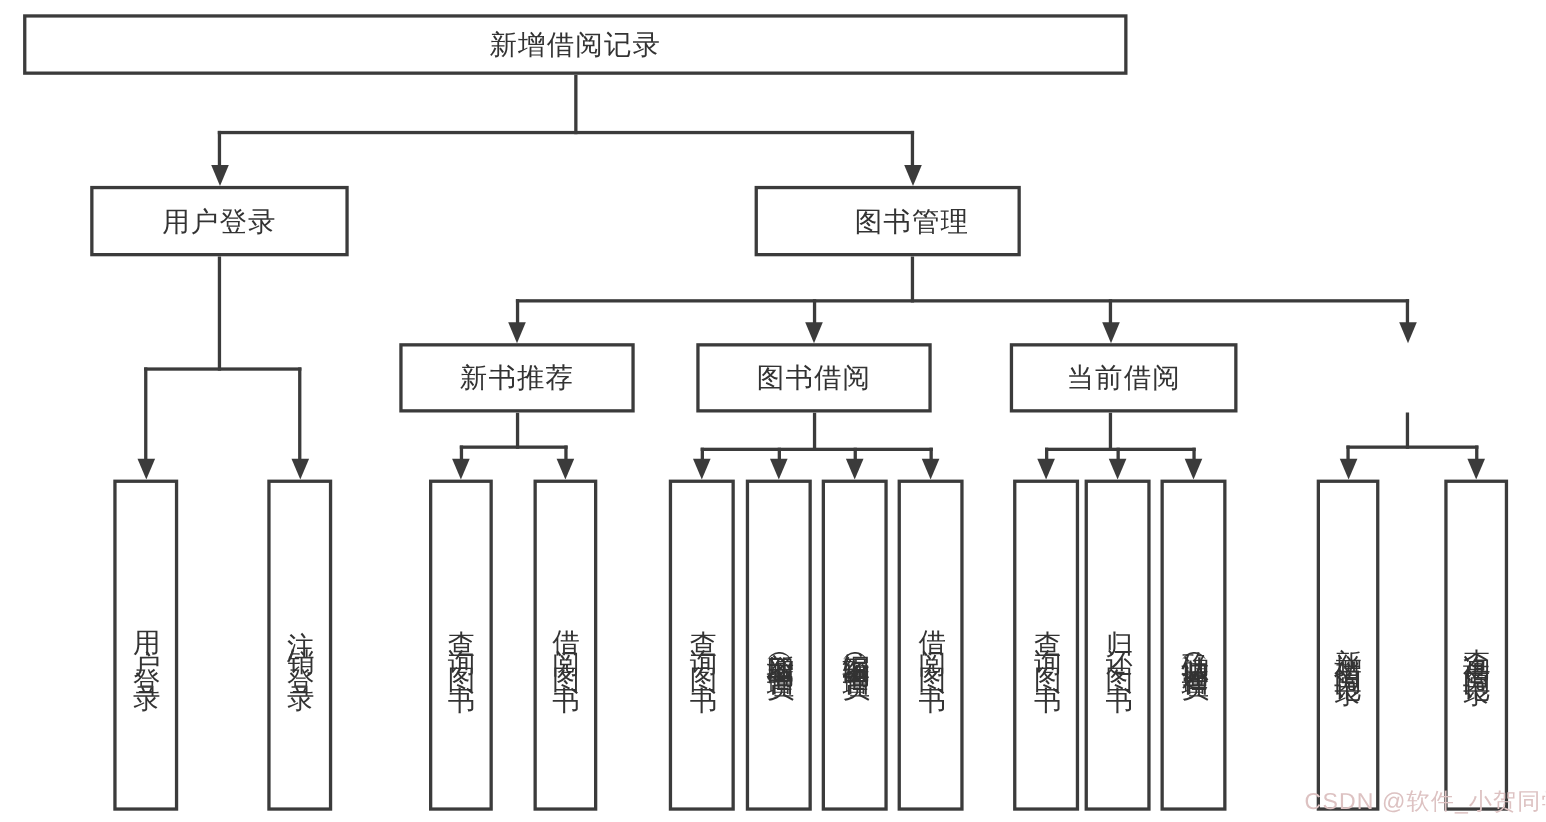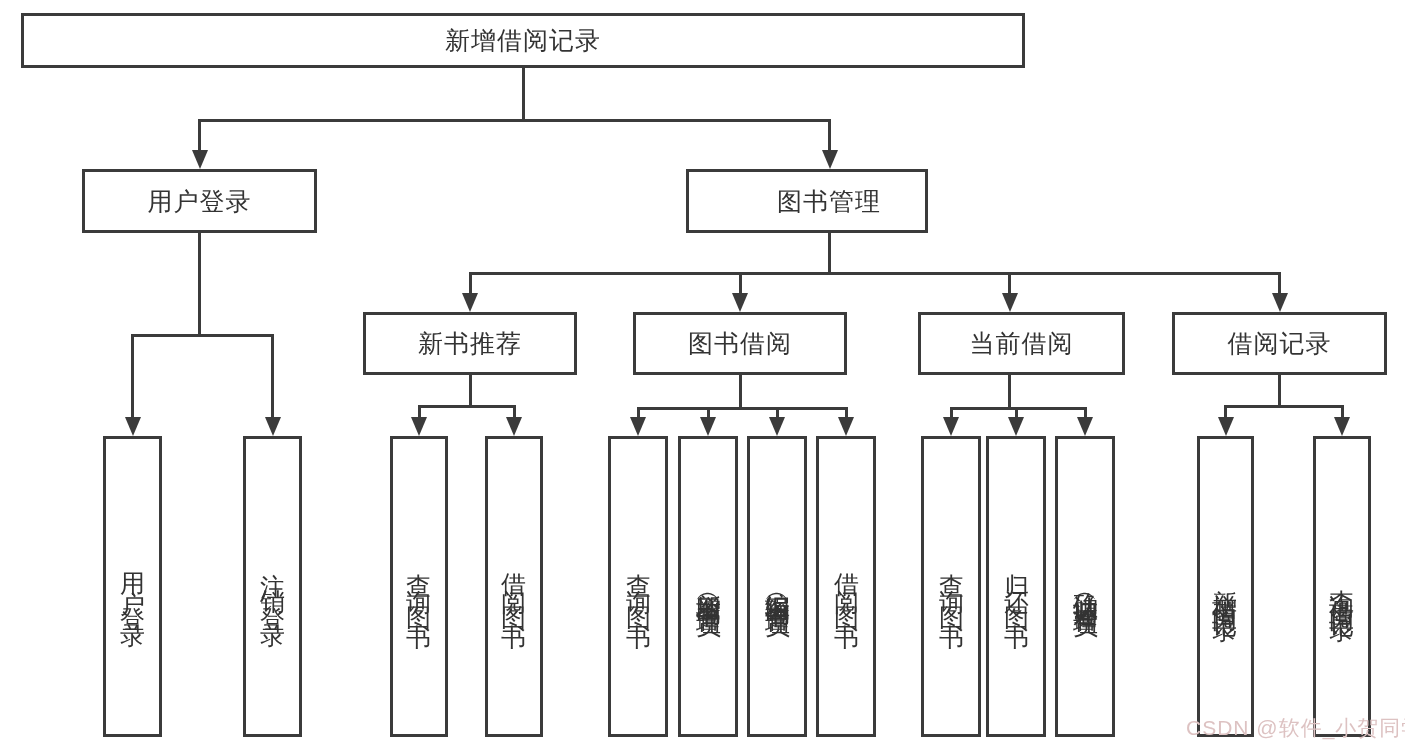--- a/index.html
+++ b/index.html
@@ -63,21 +63,20 @@
   <div class="ln v" style="left:738.5px;top:272px;height:24px;"></div>
   <i class="ar" style="left:732px;top:293px;"></i>
   <div class="ln v" style="left:1008px;top:272px;height:24px;"></div>
   <i class="ar" style="left:1001.5px;top:293px;"></i>
   <div class="ln v" style="left:1278px;top:272px;height:24px;"></div>
   <i class="ar" style="left:1271.5px;top:293px;"></i>
 
   <div class="box hbox" style="left:633px;top:312px;width:214px;height:63px;">图书借阅</div>
   <div class="box hbox" style="left:363px;top:312px;width:214px;height:63px;">新书推荐</div>
   <div class="box hbox" style="left:918px;top:312px;width:207px;height:63px;">当前借阅</div>
-  <div class="box hbox" style="left:1172px;top:312px;width:215px;height:63px;">借阅记录</div>
 
   <div class="ln v" style="left:468.5px;top:375px;height:33px;"></div>
   <div class="ln h" style="left:417.5px;top:405px;width:98px;"></div>
   <div class="ln v" style="left:417.5px;top:405px;height:14px;"></div>
   <i class="ar" style="left:411px;top:417px;"></i>
   <div class="ln v" style="left:512.5px;top:405px;height:14px;"></div>
   <i class="ar" style="left:506px;top:417px;"></i>
 
   <div class="ln v" style="left:738.5px;top:375px;height:35px;"></div>
   <div class="ln h" style="left:636.5px;top:407px;width:211px;"></div>

